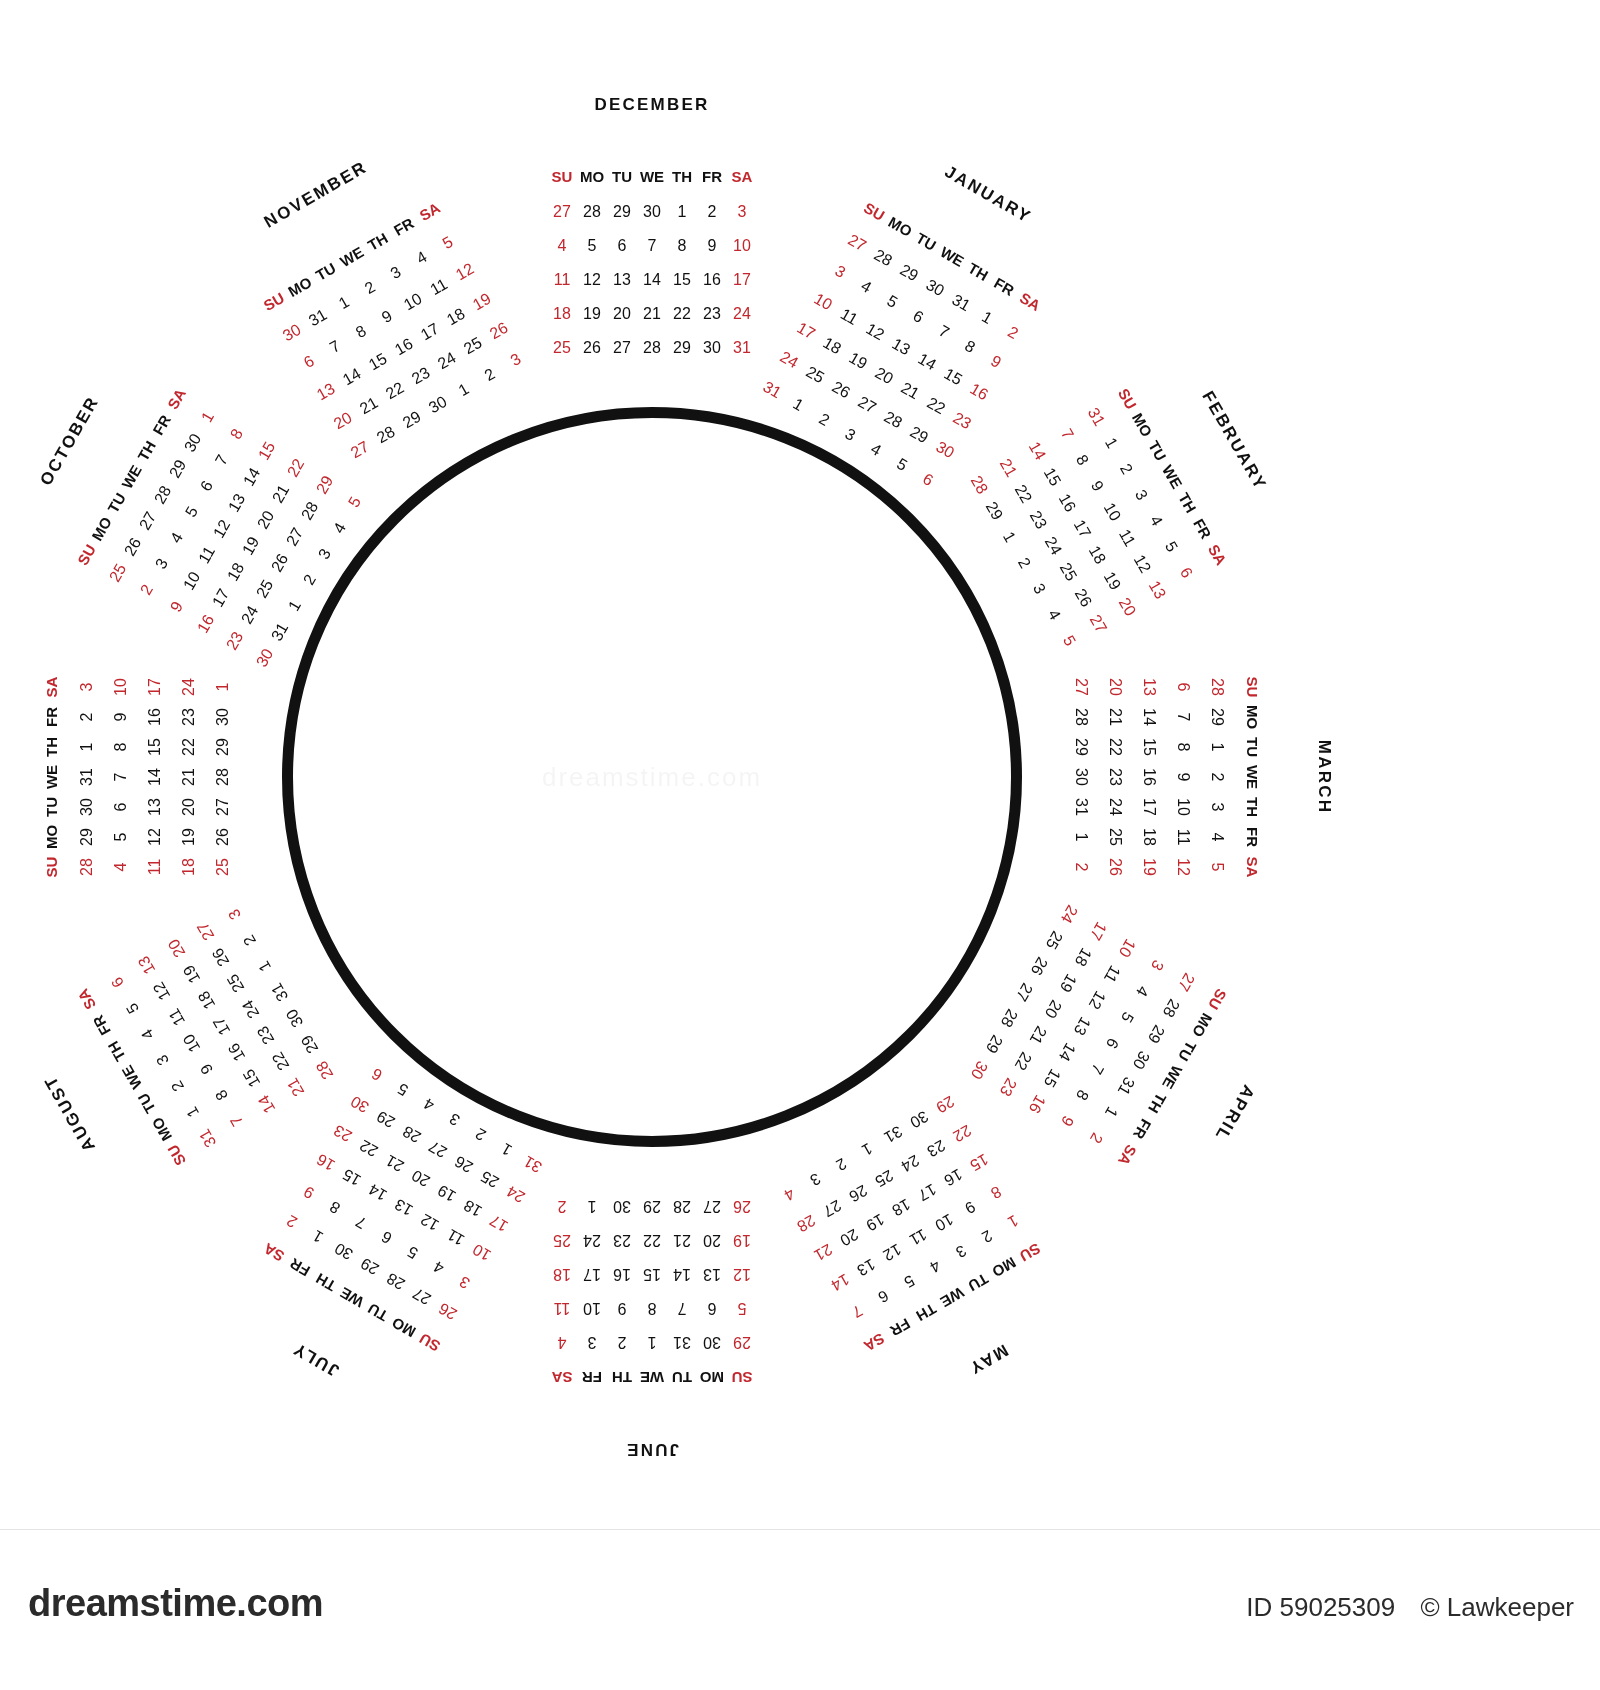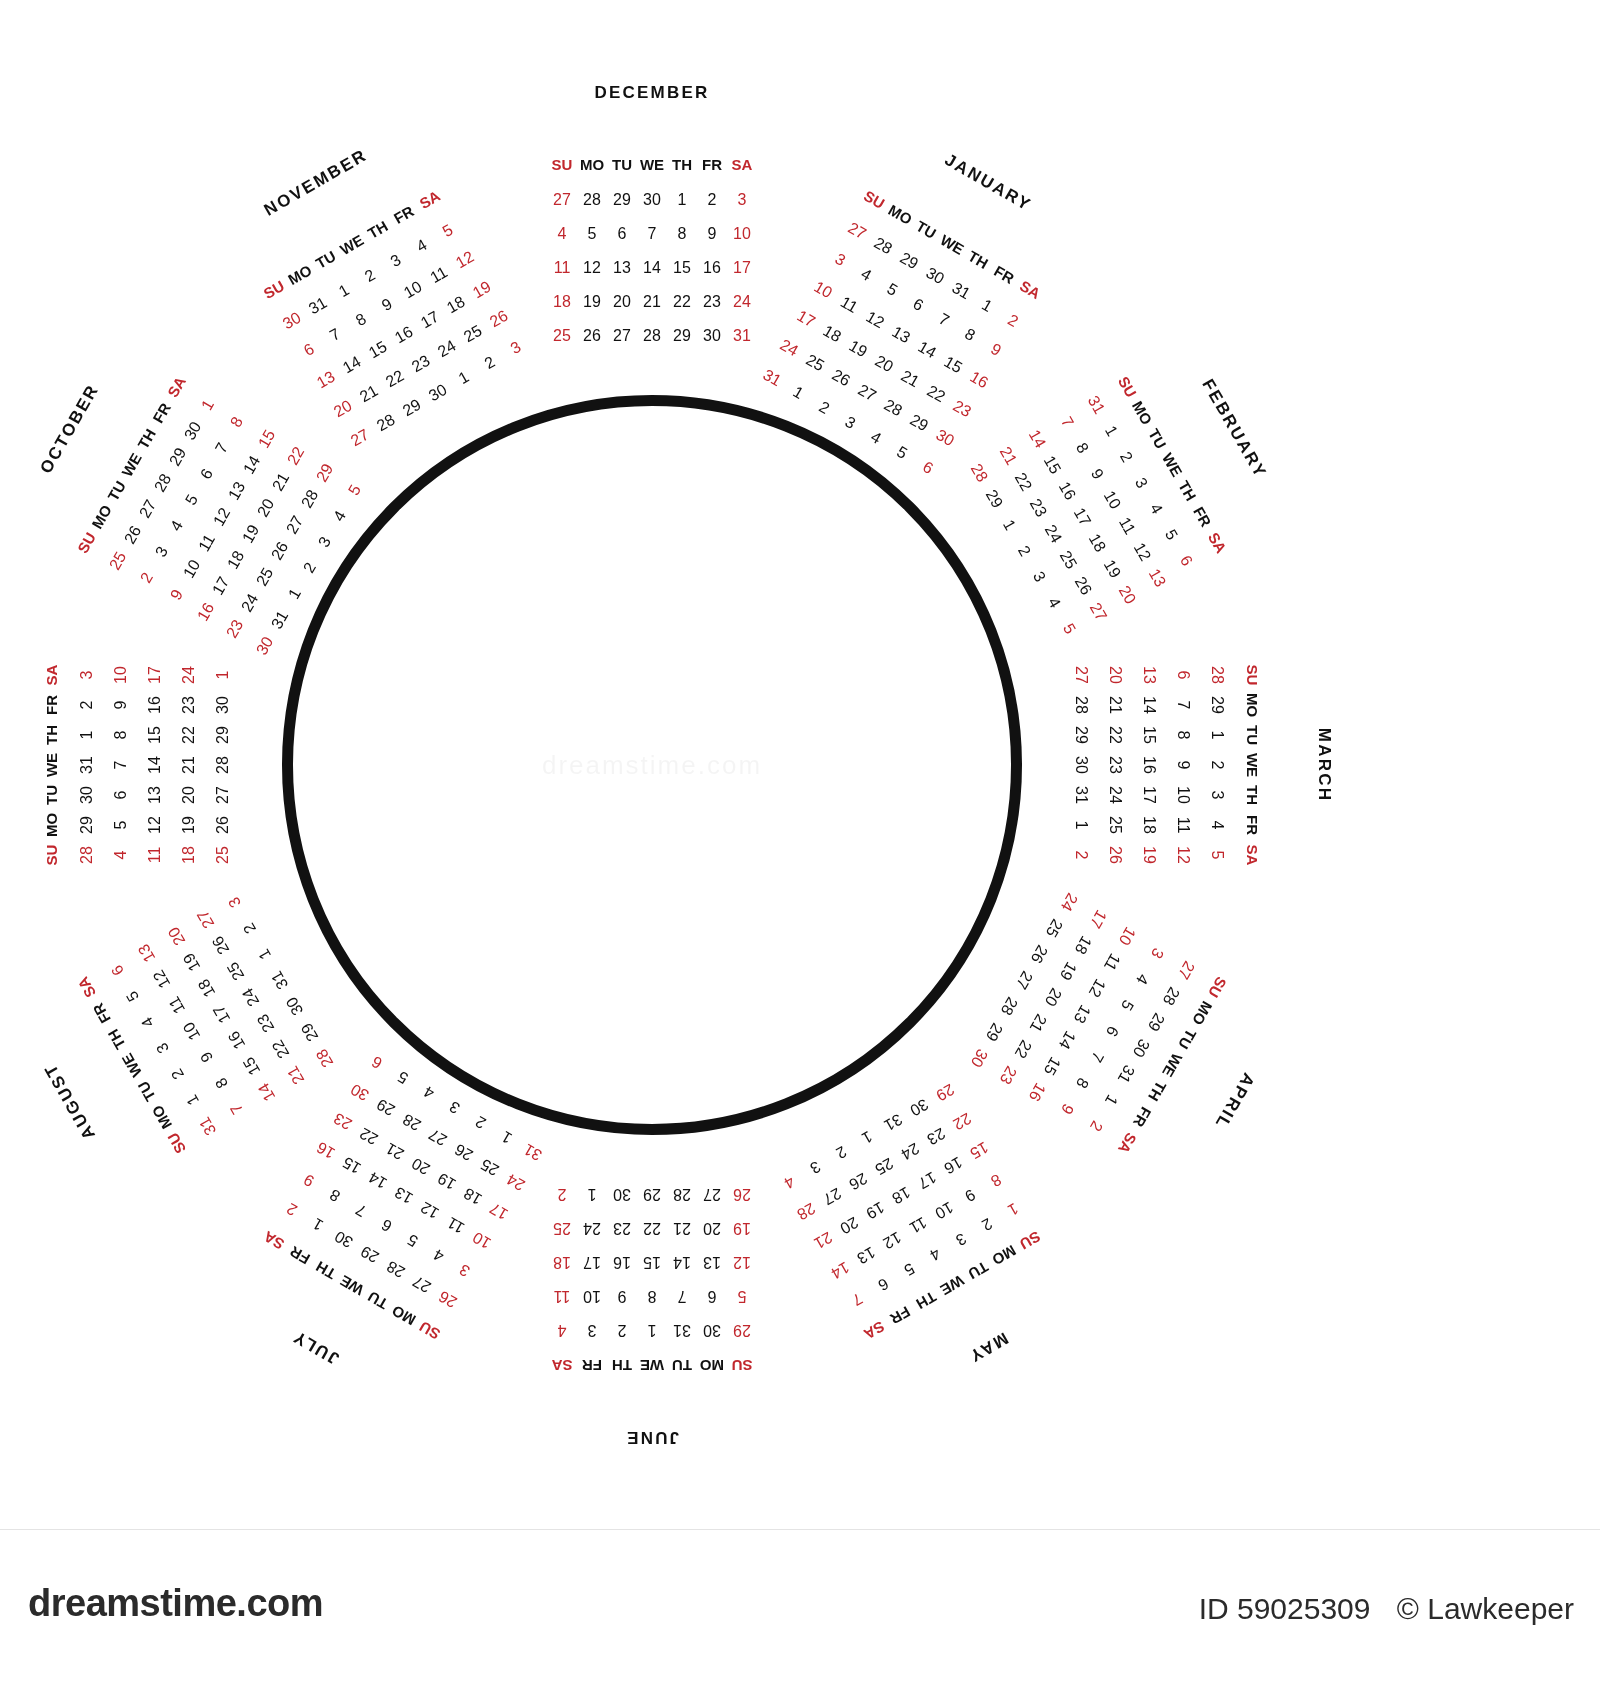--- a/index.html
+++ b/index.html
@@ -12,21 +12,21 @@
     height: 1690px;
     position: relative;
     font-family: "Liberation Sans", sans-serif;
     overflow: hidden;
   }
 
   
   #stage {
     position: absolute;
     left: 0;
-    top: 0;
+    top: 12px;
     width: 1304px;
     height: 1530px;
   }
 
   
   #center-ring {
     position: absolute;
     left: 50%;
     top: 50%;
     width: 740px;
@@ -92,21 +92,21 @@
     font-size: 38px;
     font-weight: bold;
     color: #2b2b2b;
     letter-spacing: -0.5px;
   }
   #brand .suffix { font-weight: bold; }
   #footer-right {
     position: absolute;
     right: 26px;
     top: 62px;
-    font-size: 30px;
+    font-size: 26px;
     color: #2b2b2b;
     white-space: nowrap;
   }
   #footer-right .id {
     display: inline-block;
     margin-right: 18px;
   }
   #watermark-center {
     position: absolute;
     left: 50%;

